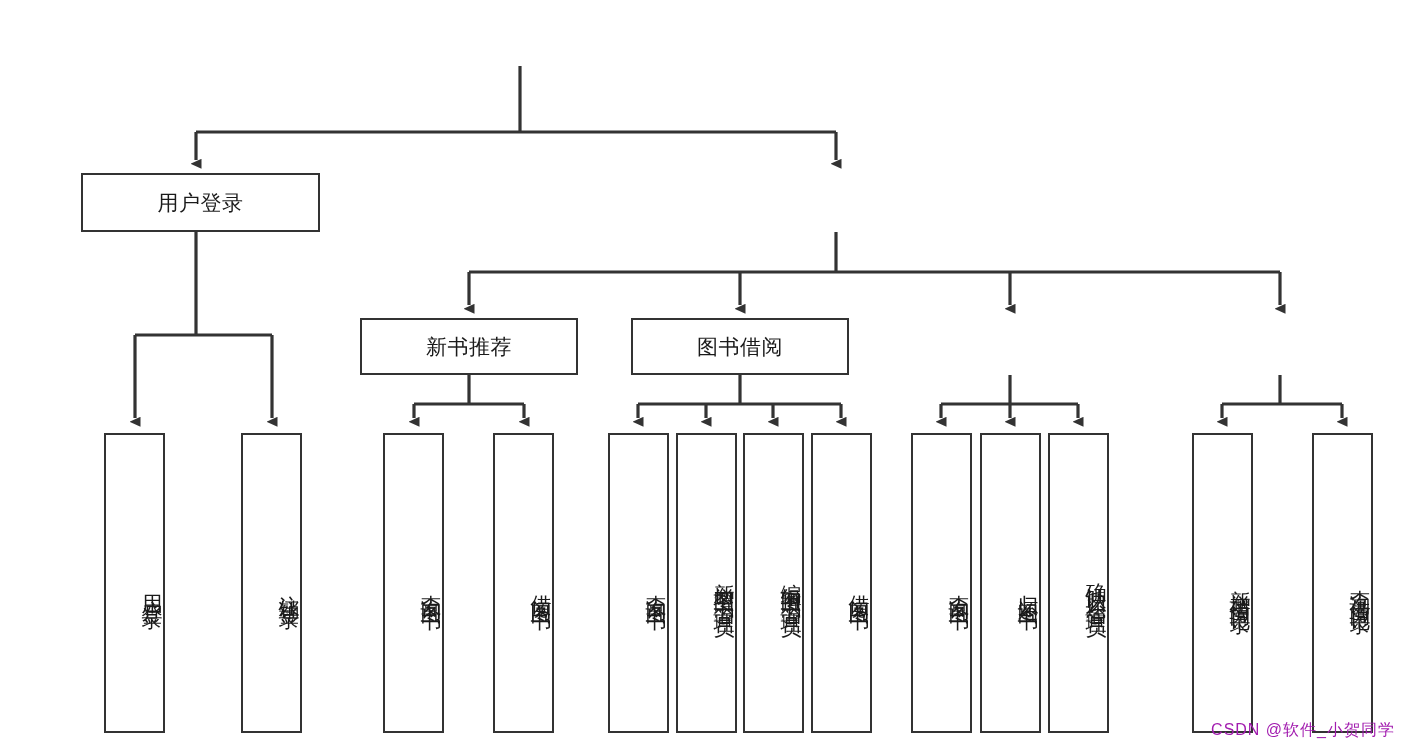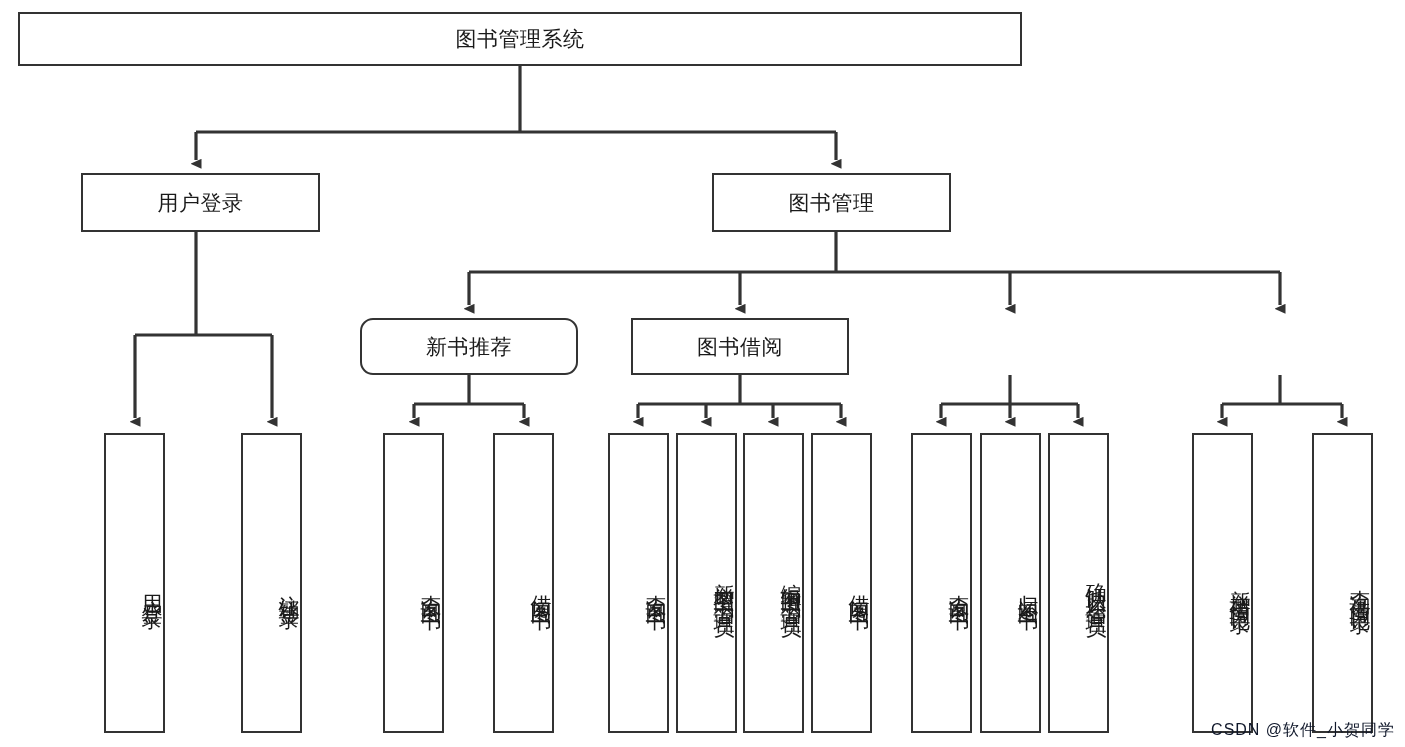--- a/index.html
+++ b/index.html
@@ -57,21 +57,21 @@
   .vlabel {
     writing-mode: vertical-rl;
     text-orientation: upright;
     display: block;
   }
   .watermark {
     position: absolute;
     right: 10px;
     bottom: 6px;
     font-size: 16px;
-    color: #0f172a;
+    color: #a21caf;
     letter-spacing: 1px;
     white-space: nowrap;
     user-select: none;
   }
 </style>
 </head>
 <body>
 
 <div id="canvas">
 
@@ -118,32 +118,26 @@
       <path d="M1010,404 L1010,418" marker-end="url(#arrow)"></path>
       <path d="M1078,404 L1078,418" marker-end="url(#arrow)"></path>
 
       <path d="M1280,375 L1280,404"></path>
       <path d="M1222,404 L1342,404"></path>
       <path d="M1222,404 L1222,418" marker-end="url(#arrow)"></path>
       <path d="M1342,404 L1342,418" marker-end="url(#arrow)"></path>
     </g>
   </svg>
 
-  <div class="node node-h node-root" style="left:18px; top:12px; width:1004px; height:54px;">
-    <span>图书管理系统</span>
-  </div>
 
   <div class="node node-h" style="left:81px; top:173px; width:239px; height:59px;">
     <span>用户登录</span>
   </div>
-  <div class="node node-h" style="left:712px; top:173px; width:239px; height:59px;">
-    <span>图书管理</span>
-  </div>
 
-  <div class="node node-h" style="left:360px; top:318px; width:218px; height:57px;border-radius:13px;">
+  <div class="node node-h" style="left:360px; top:318px; width:218px; height:57px;">
     <span>新书推荐</span>
   </div>
   <div class="node node-h" style="left:631px; top:318px; width:218px; height:57px;">
     <span>图书借阅</span>
   </div>
 
   <div class="node node-v" style="left:104px; top:433px; width:61px; height:300px;">
     <span class="vlabel">用户登录</span>
   </div>
   <div class="node node-v" style="left:241px; top:433px; width:61px; height:300px;">

